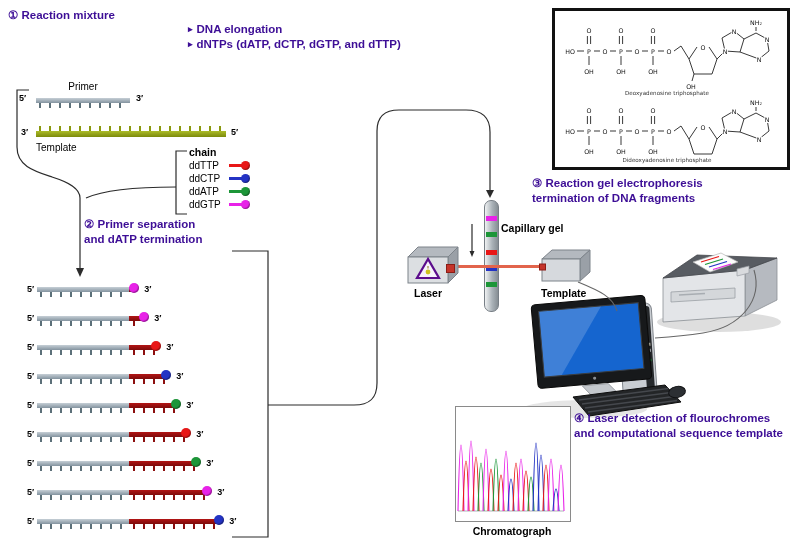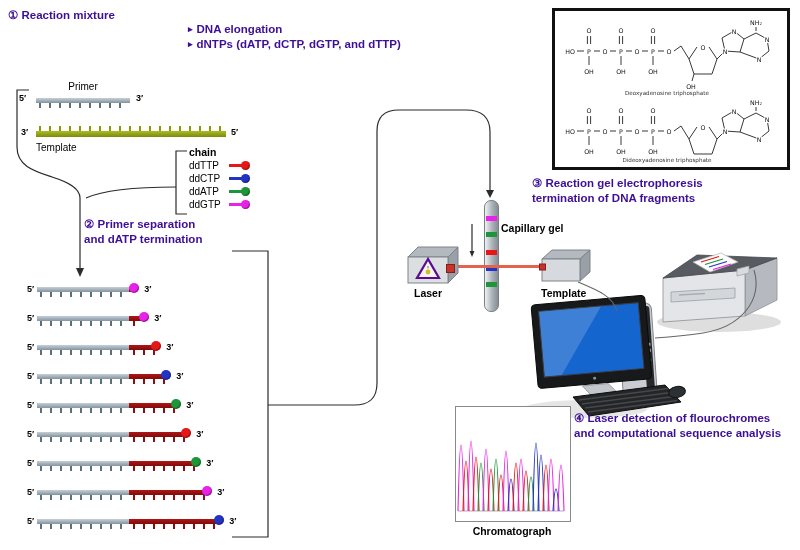--- a/index.html
+++ b/index.html
@@ -411,16 +411,16 @@
         <path d="M87,104 Q90,12 93,104" stroke="#e81717" fill="none" stroke-width="1.1"></path>
         <path d="M92,104 Q95,0 98,104" stroke="#e822e8" fill="none" stroke-width="1.1"></path>
         <path d="M97,104 Q100,60 103,104" stroke="#2433c4" fill="none" stroke-width="1.1"></path>
         <path d="M102,104 Q105,12 108,104" stroke="#e822e8" fill="none" stroke-width="1.1"></path>
       </svg>
   </div>
   <div class="abs blab" style="left:455px;top:525px;width:114px;text-align:center">Chromatograph</div>
 
   <div class="abs step" style="left:574px;top:411px">
     <div>④ Laser detection of flourochromes</div>
-      <div>and computational sequence analysis</div>
+      <div>and computational sequence template</div>
   </div>
 
 </div>
 
 </body></html>

